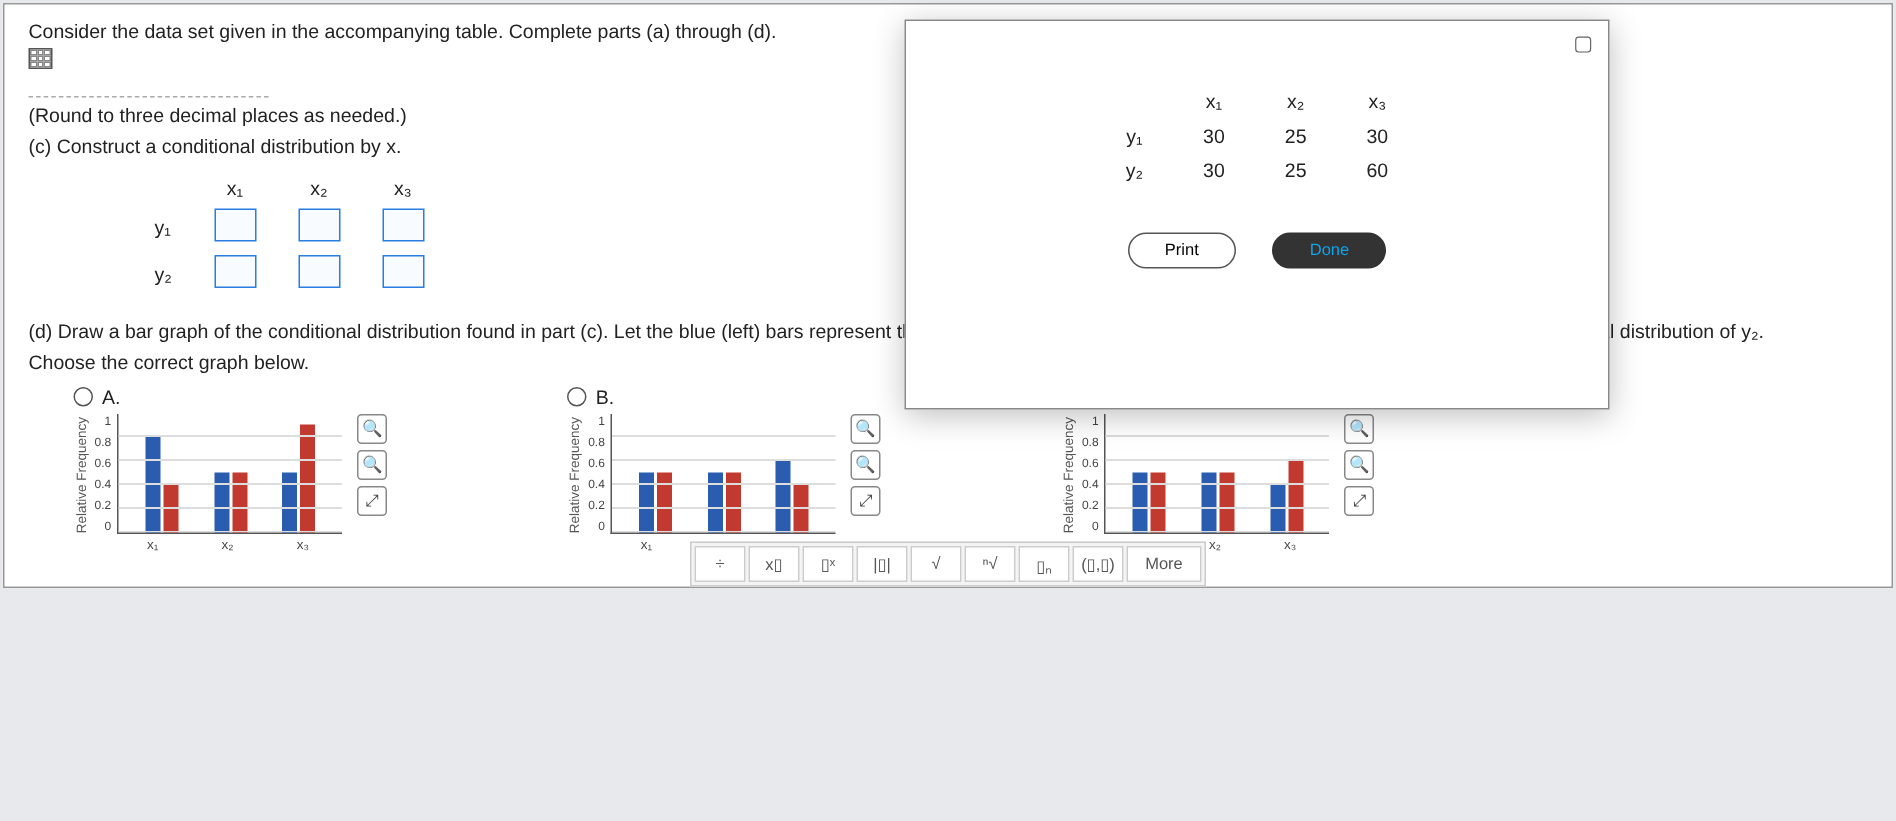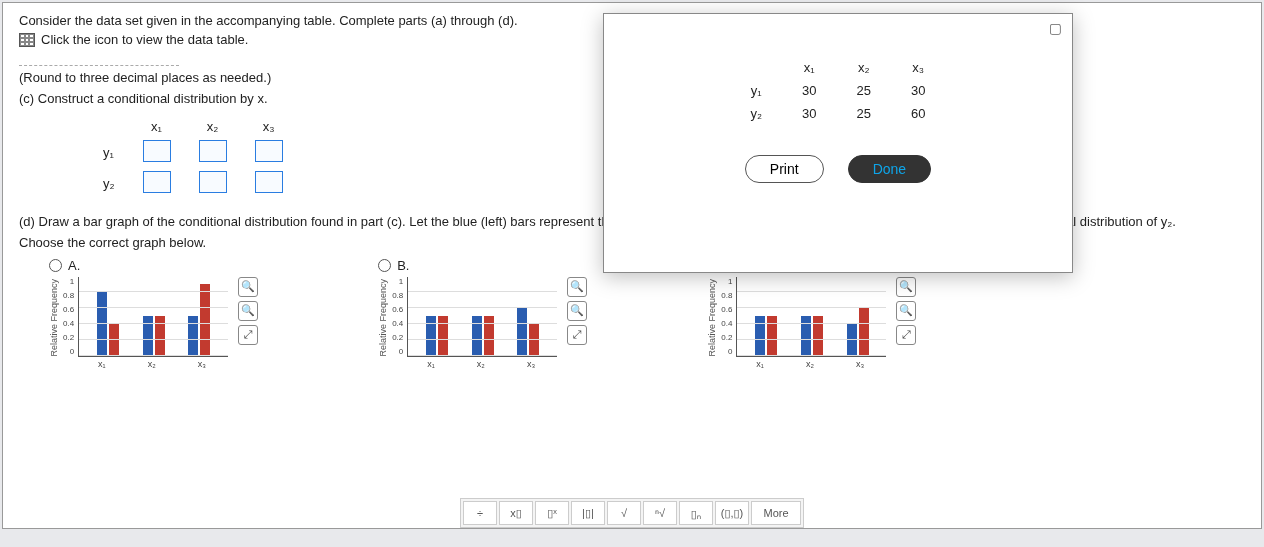--- a/index.html
+++ b/index.html
@@ -11,21 +11,21 @@
     width: 1264px;
     height: 547px;
     overflow: hidden;
     position: relative;
   }
   .page {
     background: #fff;
     border: 1px solid #999;
     margin: 2px;
     padding: 10px 16px;
-    height: 527px;
+    height: 390px;
     position: relative;
   }
   .intro { margin-bottom: 4px; }
   .link-row {
     display: flex;
     align-items: center;
     gap: 6px;
     margin-bottom: 18px;
   }
   .table-icon {
@@ -181,21 +181,21 @@
     text-align: center;
   }
   .popup-btns {
     display:flex; gap:24px; justify-content:center;
   }
   .pill-btn {
     border: 1px solid #555;
     border-radius: 16px;
     padding: 5px 24px;
     background:#fff;
-    font-size:14px;
+    font-size:11px;
   }
   .pill-btn.dark { background:#333; color:#0ea5e9; border-color:#333; }
   
   .math-bar {
     position:absolute;
     bottom:0; left:50%;
     transform:translateX(-50%);
     display:flex; gap:2px;
     background:#f4f4f4;
     border:1px solid #ccc;
@@ -222,21 +222,20 @@
       <span></span>
         <span></span>
         <span></span>
         <span></span>
         <span></span>
         <span></span>
         <span></span>
         <span></span>
         <span></span>
     </span>
-    <span>Click the icon to view the data table.</span>
   </div>
 
   <div class="dashed-sep"></div>
   <div class="note">(Round to three decimal places as needed.)</div>
   <div class="part-c">(c) Construct a conditional distribution by x.</div>
 
   <table class="cond-table">
     <tbody>
         <tr>
       <th></th>

